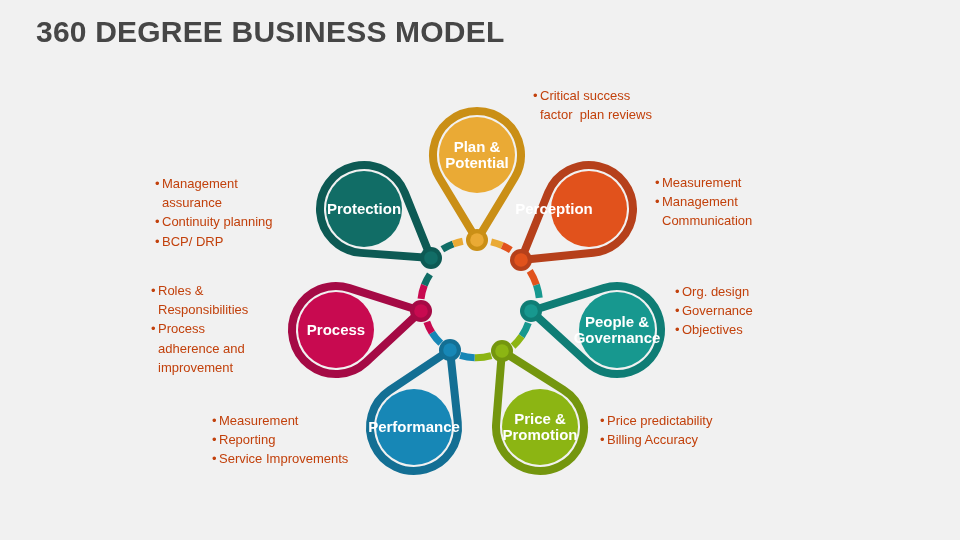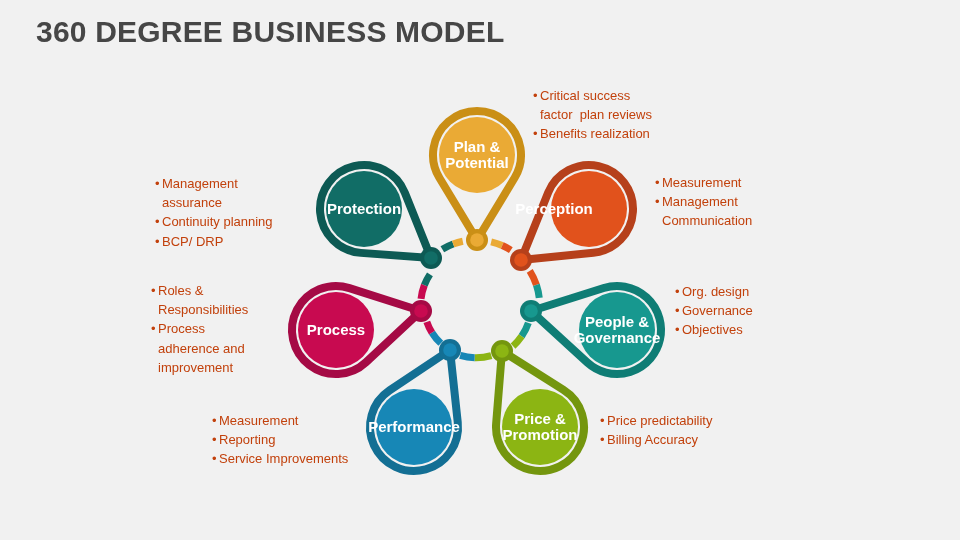--- a/index.html
+++ b/index.html
@@ -132,21 +132,21 @@
       <div class="node-label" style="left: 554px; top: 209px; text-align: center;">Perception</div>
       <div class="node-label" style="left: 617px; top: 330px;">People &amp;
 Governance</div>
       <div class="node-label" style="left: 540px; top: 427px;">Price &amp;
 Promotion</div>
       <div class="node-label" style="left: 414px; top: 427px;">Performance</div>
       <div class="node-label" style="left: 336px; top: 330px;">Process</div>
       <div class="node-label" style="left: 364px; top: 209px;">Protection</div>
     </div>
   <div id="bullets-layer">
-      <div class="bullet-list" style="left: 533px; top: 86px;"><span class="bl-line"><span class="bullet-dot">•</span><span>Critical success</span></span><span class="bl-line indent"><span>factor  plan reviews</span></span><span class="bl-line"><span class="bullet-dot">•</span><span>Benefits realization</span></span></div>
+      <div class="bullet-list" style="left: 533px; top: 86px;"><span class="bl-line"><span class="bullet-dot">•</span><span>Critical success</span></span><span class="bl-line indent"><span>factor  plan reviews</span></span></div>
       <div class="bullet-list" style="left: 655px; top: 173px;"><span class="bl-line"><span class="bullet-dot">•</span><span>Measurement</span></span><span class="bl-line"><span class="bullet-dot">•</span><span>Management</span></span><span class="bl-line indent"><span>Communication</span></span></div>
       <div class="bullet-list" style="left: 675px; top: 282px;"><span class="bl-line"><span class="bullet-dot">•</span><span>Org. design</span></span><span class="bl-line"><span class="bullet-dot">•</span><span>Governance</span></span><span class="bl-line"><span class="bullet-dot">•</span><span>Objectives</span></span></div>
       <div class="bullet-list" style="left: 600px; top: 411px;"><span class="bl-line"><span class="bullet-dot">•</span><span>Price predictability</span></span><span class="bl-line"><span class="bullet-dot">•</span><span>Billing Accuracy</span></span></div>
       <div class="bullet-list" style="left: 212px; top: 411px;"><span class="bl-line"><span class="bullet-dot">•</span><span>Measurement</span></span><span class="bl-line"><span class="bullet-dot">•</span><span>Reporting</span></span><span class="bl-line"><span class="bullet-dot">•</span><span>Service Improvements</span></span></div>
       <div class="bullet-list" style="left: 151px; top: 281px;"><span class="bl-line"><span class="bullet-dot">•</span><span>Roles &amp;</span></span><span class="bl-line indent"><span>Responsibilities</span></span><span class="bl-line"><span class="bullet-dot">•</span><span>Process</span></span><span class="bl-line indent"><span>adherence and</span></span><span class="bl-line indent"><span>improvement</span></span></div>
       <div class="bullet-list" style="left: 155px; top: 174px;"><span class="bl-line"><span class="bullet-dot">•</span><span>Management</span></span><span class="bl-line indent"><span>assurance</span></span><span class="bl-line"><span class="bullet-dot">•</span><span>Continuity planning</span></span><span class="bl-line"><span class="bullet-dot">•</span><span>BCP/ DRP</span></span></div>
     </div>
 
 </div>
 

